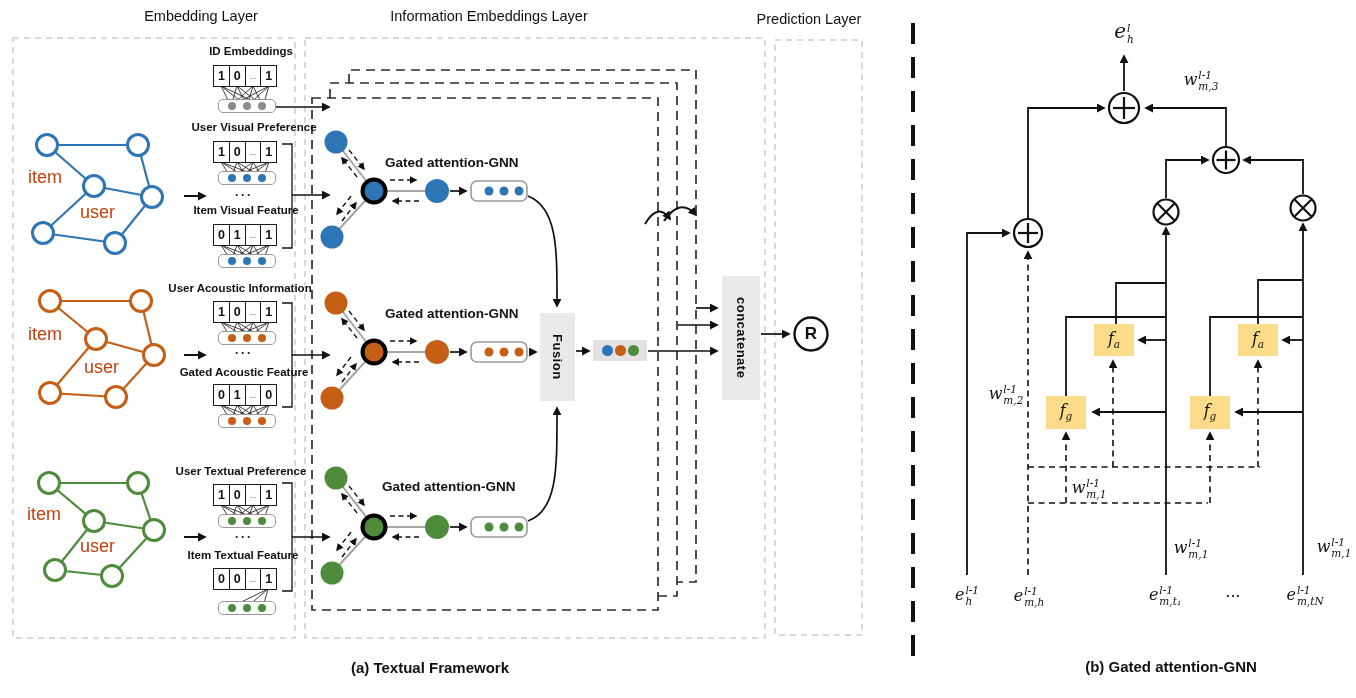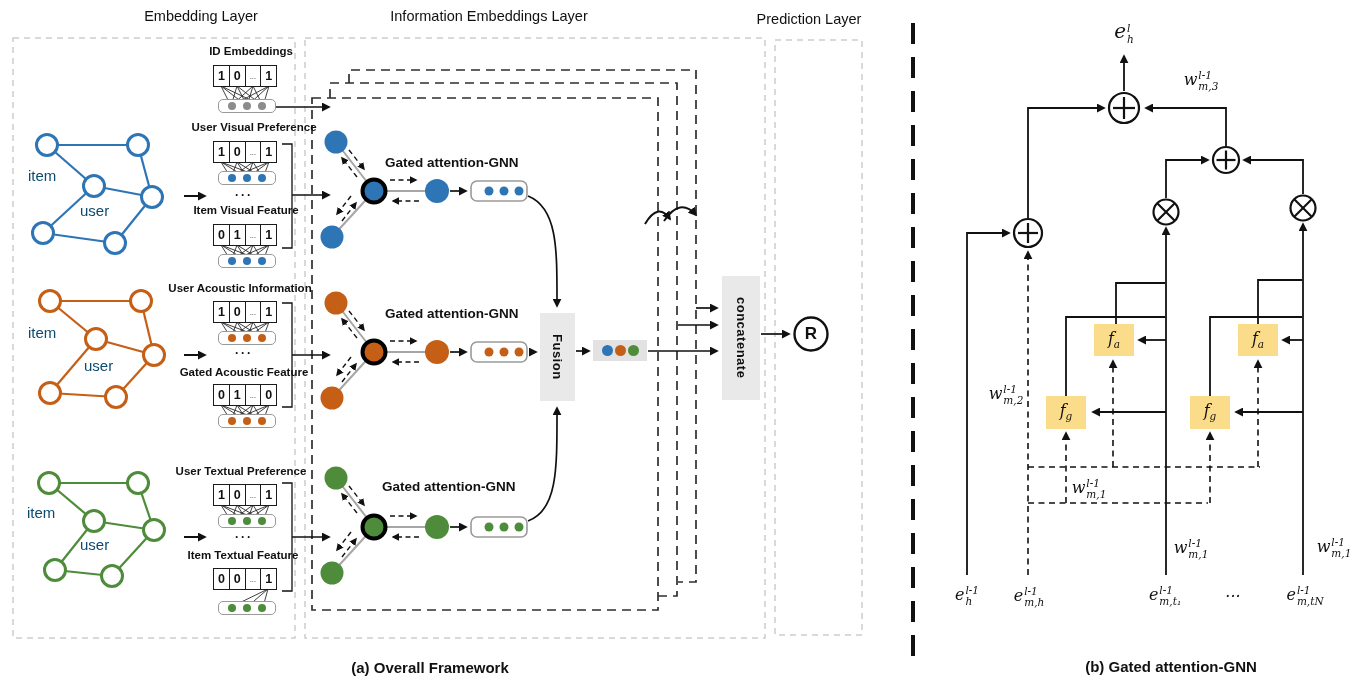--- a/index.html
+++ b/index.html
@@ -2,21 +2,21 @@
 <html><head>
 <meta charset="utf-8">
 <style>
   html,body{margin:0;padding:0;background:#fff}
   #stage{position:relative;width:1356px;height:698px;background:#fff;overflow:hidden;
          font-family:"Liberation Sans",sans-serif;color:#111}
   .abs{position:absolute}
   #art{position:absolute;left:0;top:0}
   .hdr{font-weight:normal;font-size:14.5px;transform:translateX(-50%);white-space:nowrap}
   .cap{font-weight:bold;font-size:15px;transform:translateX(-50%);white-space:nowrap}
-  .glabel{font-size:15px;color:#0c4a6e}
+  .glabel{font-size:18px;color:#c2410c}
   .etitle{font-weight:bold;font-size:11.5px;transform:translateX(-50%);white-space:nowrap}
   .bbox{display:flex;width:64px;height:22px;border:1.6px solid #1b1b1b;background:#fff;box-sizing:border-box}
   .bbox span{flex:1;display:flex;align-items:center;justify-content:center;font-weight:bold;
              font-size:12.5px;border-right:1.4px solid #1b1b1b}
   .bbox span:last-child{border-right:none}
   .bbox span:nth-child(3){font-size:7.5px;color:#8a8a8a}
   .drect{display:flex;align-items:center;justify-content:center;gap:7px;width:58px;height:14px;
          border:1.5px solid #9a9a9a;border-radius:5px;background:#fff;box-sizing:border-box}
   .dot{width:8px;height:8px;border-radius:50%;display:block;background:#888}
   .ell{font-weight:bold;font-size:12px;letter-spacing:2px;transform:translateX(-50%)}
@@ -316,21 +316,21 @@
         <line x1="269" y1="505" x2="263" y2="521" stroke="#2a2a2a" stroke-width="0.9"></line>
         <line x1="268" y1="589" x2="231" y2="607" stroke="#2a2a2a" stroke-width="0.9"></line>
         <line x1="268" y1="589" x2="247" y2="607" stroke="#2a2a2a" stroke-width="0.9"></line>
         <line x1="268" y1="589" x2="263" y2="607" stroke="#2a2a2a" stroke-width="0.9"></line>
       </g>
 </svg>
 
 <div class="abs hdr" style="left:201px;top:8px">Embedding Layer</div>
 <div class="abs hdr" style="left:489px;top:8px">Information Embeddings Layer</div>
 <div class="abs hdr" style="left:809px;top:11px">Prediction Layer</div>
-<div class="abs cap" style="left:430px;top:659px">(a) Overall Framework</div>
+<div class="abs cap" style="left:430px;top:659px">(a) Textual Framework</div>
 <div class="abs cap" style="left:1171px;top:658px">(b) Gated attention-GNN</div>
 
 <div class="abs glabel" style="left:28px;top:167px">item</div>
 <div class="abs glabel" style="left:80px;top:202px">user</div>
 <div class="abs glabel" style="left:28px;top:324px">item</div>
 <div class="abs glabel" style="left:84px;top:357px">user</div>
 <div class="abs glabel" style="left:27px;top:504px">item</div>
 <div class="abs glabel" style="left:80px;top:536px">user</div>
 
 <div class="abs etitle" style="left:251px;top:45px">ID Embeddings</div>

